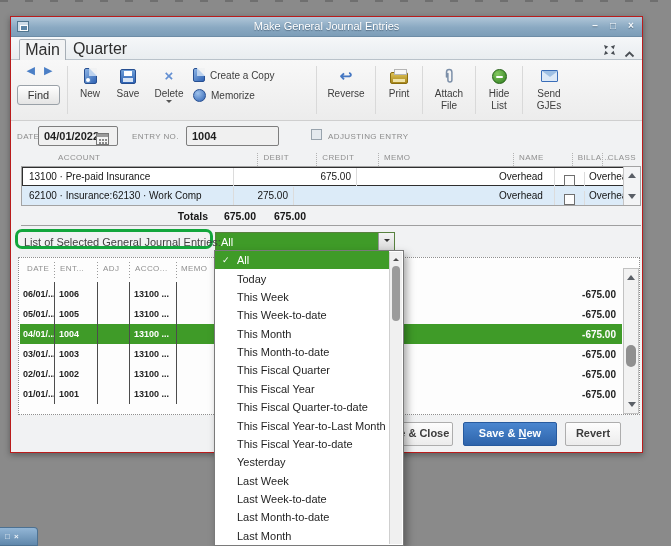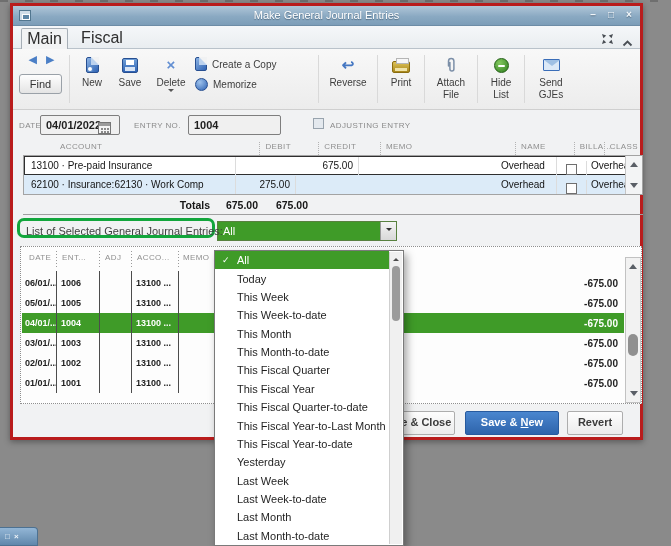--- a/index.html
+++ b/index.html
@@ -5,22 +5,22 @@
   * { box-sizing: border-box; margin: 0; padding: 0; }
   html,body { width:671px; height:546px; }
   body { position:relative; background:#8a8a8a; font-family:"Liberation Sans",sans-serif; overflow:hidden; }
   .a { position:absolute; }
 
   
   #ticks { left:0; top:0; width:671px; height:2px;
     background:repeating-linear-gradient(90deg,#6f6f6f 0 8px,#8a8a8a 8px 25px); }
 
   
-  #window { left:10px; top:3px; width:633px; height:437px; background:#f1f2f3;
-    border:3px solid #b91c1c; box-shadow:0 2px 6px rgba(0,0,0,.35); }
+  #window { left:10px; top:16px; width:633px; height:437px; background:#f1f2f3;
+    border:1px solid #b91c1c; box-shadow:0 2px 6px rgba(0,0,0,.35); }
 
   #titlebar { left:0; top:0; right:0; height:20px;
     background:linear-gradient(#b0c6d8,#8aa9c2 55%,#7c9db8); border-bottom:1px solid #6d8ca6;
     color:#fff; }
   #title { left:0; right:0; top:0; text-align:center; font-size:11px; line-height:19px;
     text-shadow:0 1px 1px rgba(40,60,80,.55); }
   #sysmenu { left:6px; top:4px; width:12px; height:11px; background:#cfdde8; border:1px solid #51768f; }
   #sysmenu::after { content:''; position:absolute; left:2px; top:3px; width:6px; height:4px;
     background:#5d86a6; border:1px solid #fdfdfd; }
   .wctl { top:0; height:20px; line-height:18px; font-size:10px; font-weight:bold; color:#f4f8fb;
@@ -167,21 +167,21 @@
   <div id="titlebar" class="a">
     <div id="sysmenu" class="a"></div>
     <div id="title" class="a">Make General Journal Entries</div>
     <div class="wctl a" style="right:40px;">–</div>
     <div class="wctl a" style="right:22px;">□</div>
     <div class="wctl a" style="right:4px;">×</div>
   </div>
 
   <div id="tabstrip" class="a">
     <div id="tab-main" class="tab a">Main</div>
-    <div id="tab-reports" class="tab a">Fiscal</div>
+    <div id="tab-reports" class="tab a">Quarter</div>
     <div class="a" style="right:26px;top:5px;">
       <svg width="13" height="12" viewBox="0 0 13 12">
         <polygon points="1,1 5.2,2.4 2.4,5.2" fill="#4a4f55"></polygon>
         <polygon points="12,1 10.6,5.2 7.8,2.4" fill="#4a4f55"></polygon>
         <polygon points="1,11 2.4,6.8 5.2,9.6" fill="#4a4f55"></polygon>
         <polygon points="12,11 7.8,9.6 10.6,6.8" fill="#4a4f55"></polygon>
       </svg>
     </div>
     <div class="a" style="right:7px;top:7px;">
       <svg width="11" height="7" viewBox="0 0 11 7">
@@ -451,24 +451,24 @@
     <div class="dd-item">
         <span>Yesterday</span>
       </div>
     <div class="dd-item">
         <span>Last Week</span>
       </div>
     <div class="dd-item">
         <span>Last Week-to-date</span>
       </div>
     <div class="dd-item">
+        <span>Last Month-to-date</span>
+      </div>
+    <div class="dd-item">
         <span>Last Month</span>
-      </div>
-    <div class="dd-item">
-        <span>Last Month-to-date</span>
       </div>
   </div>
   <div id="dd-scroll">
     <div class="tri-up"></div>
     <div id="dd-thumb"></div>
   </div>
 </div>
 
 <div id="miniwin" class="a">
   <span>□</span>

